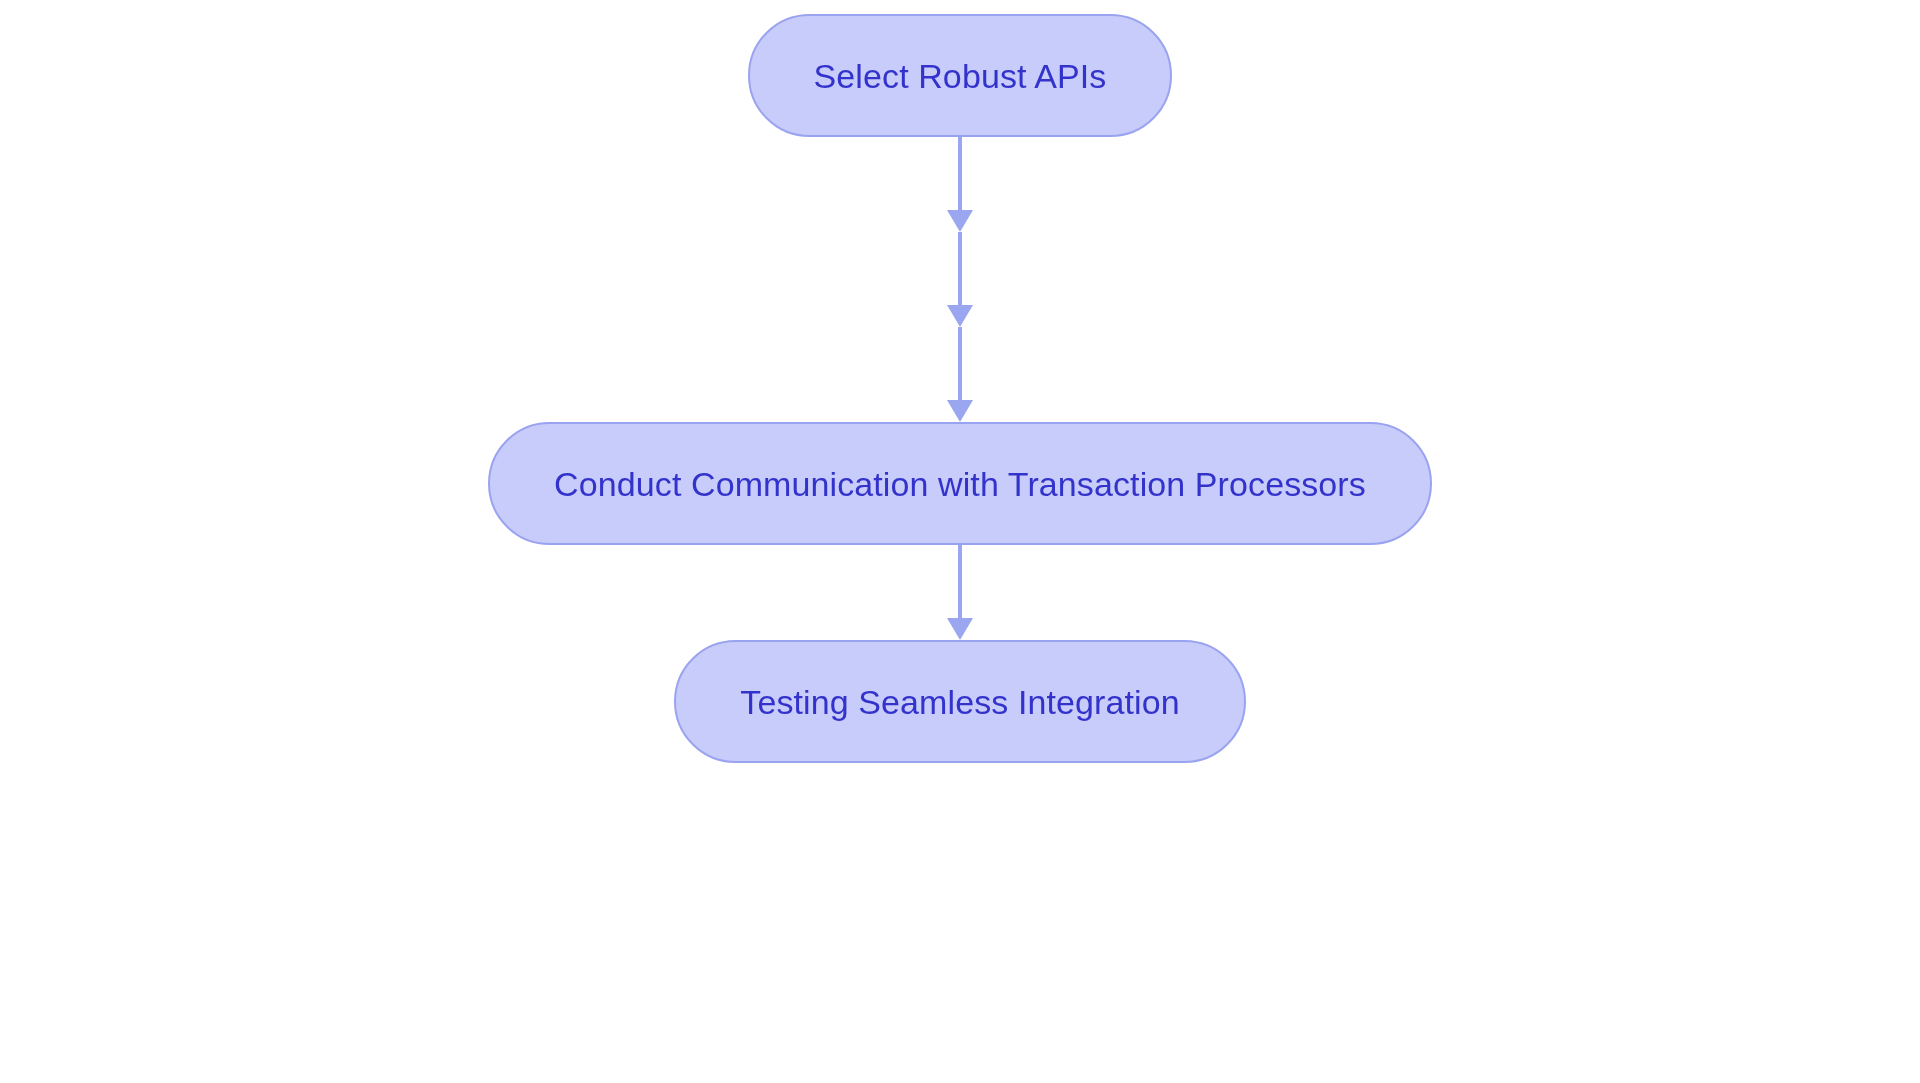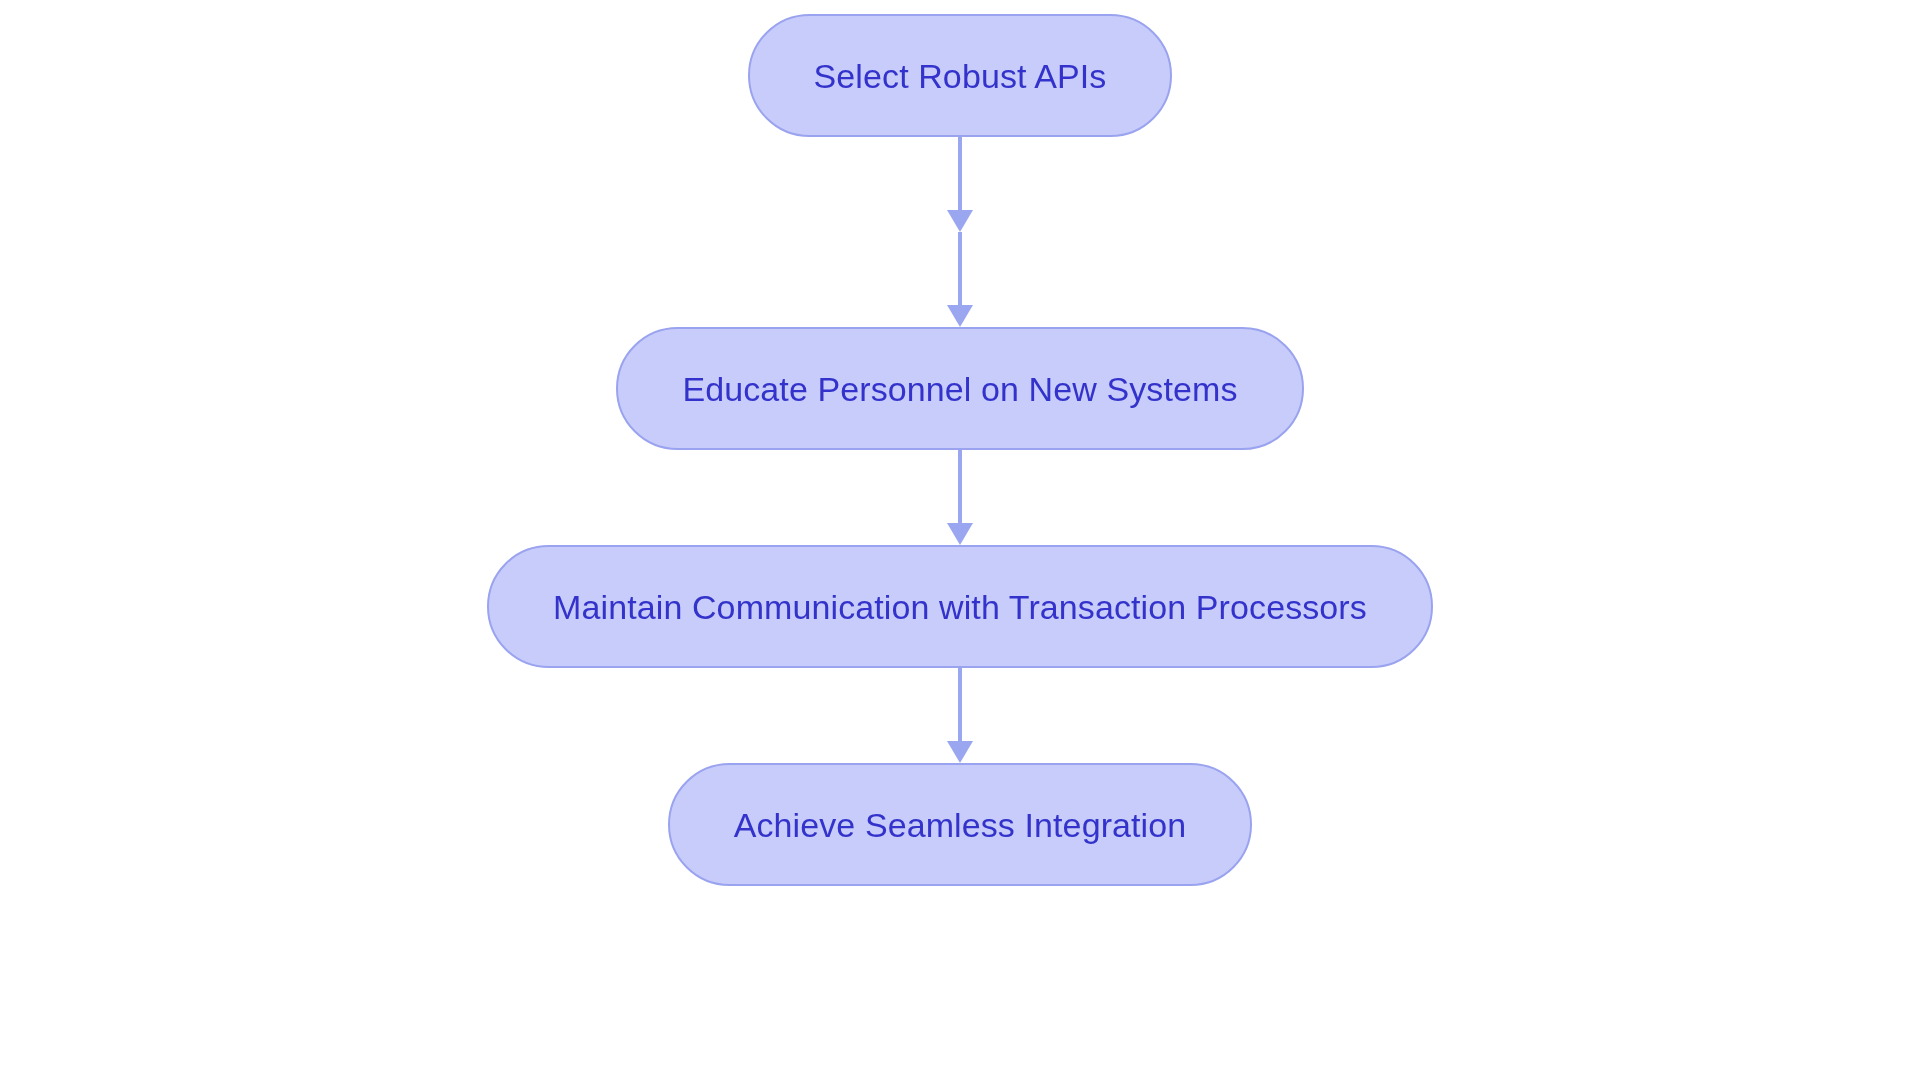--- a/index.html
+++ b/index.html
@@ -97,36 +97,33 @@
       <div class="connector-line"></div>
       <div class="connector-arrowhead"></div>
     </div>
 
 
     <div class="flow-connector">
       <div class="connector-line"></div>
       <div class="connector-arrowhead"></div>
     </div>
 
+
+    <div class="flow-connector">
+      <div class="connector-line"></div>
+      <div class="connector-arrowhead"></div>
+    </div>
+
     <div class="flow-node">
-      <span class="flow-node-label">Educate Personnel on New Systems</span>
+      <span class="flow-node-label">Conduct Communication with Transaction Processors</span>
     </div>
 
     <div class="flow-connector">
       <div class="connector-line"></div>
       <div class="connector-arrowhead"></div>
     </div>
 
     <div class="flow-node">
-      <span class="flow-node-label">Maintain Communication with Transaction Processors</span>
-    </div>
-
-    <div class="flow-connector">
-      <div class="connector-line"></div>
-      <div class="connector-arrowhead"></div>
-    </div>
-
-    <div class="flow-node">
-      <span class="flow-node-label">Achieve Seamless Integration</span>
+      <span class="flow-node-label">Testing Seamless Integration</span>
     </div>
 
   </div>
 </div>
 
 </body></html>

